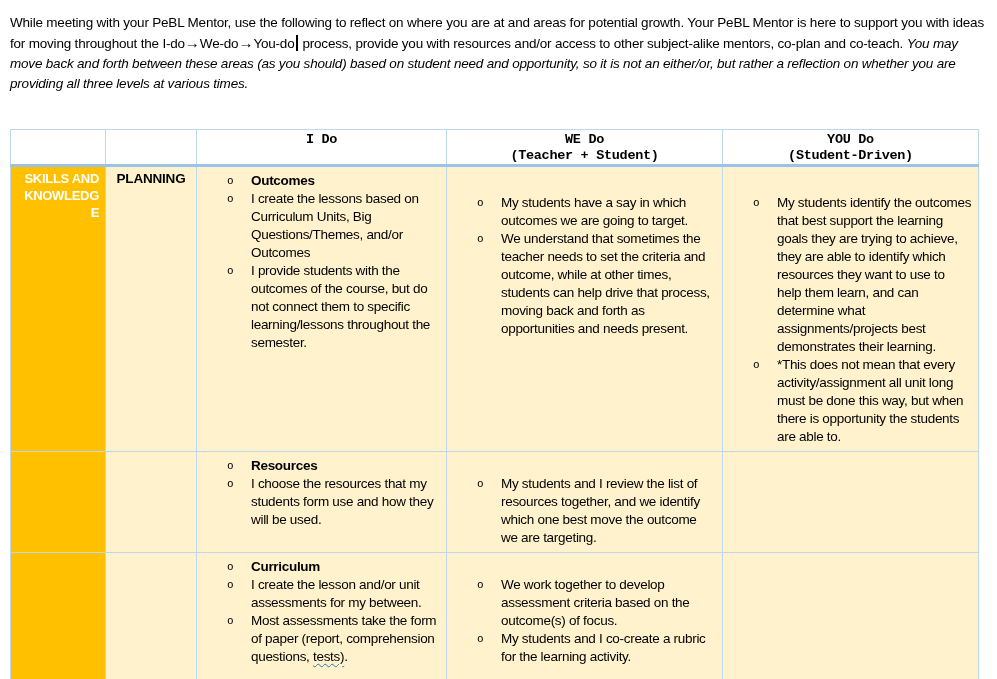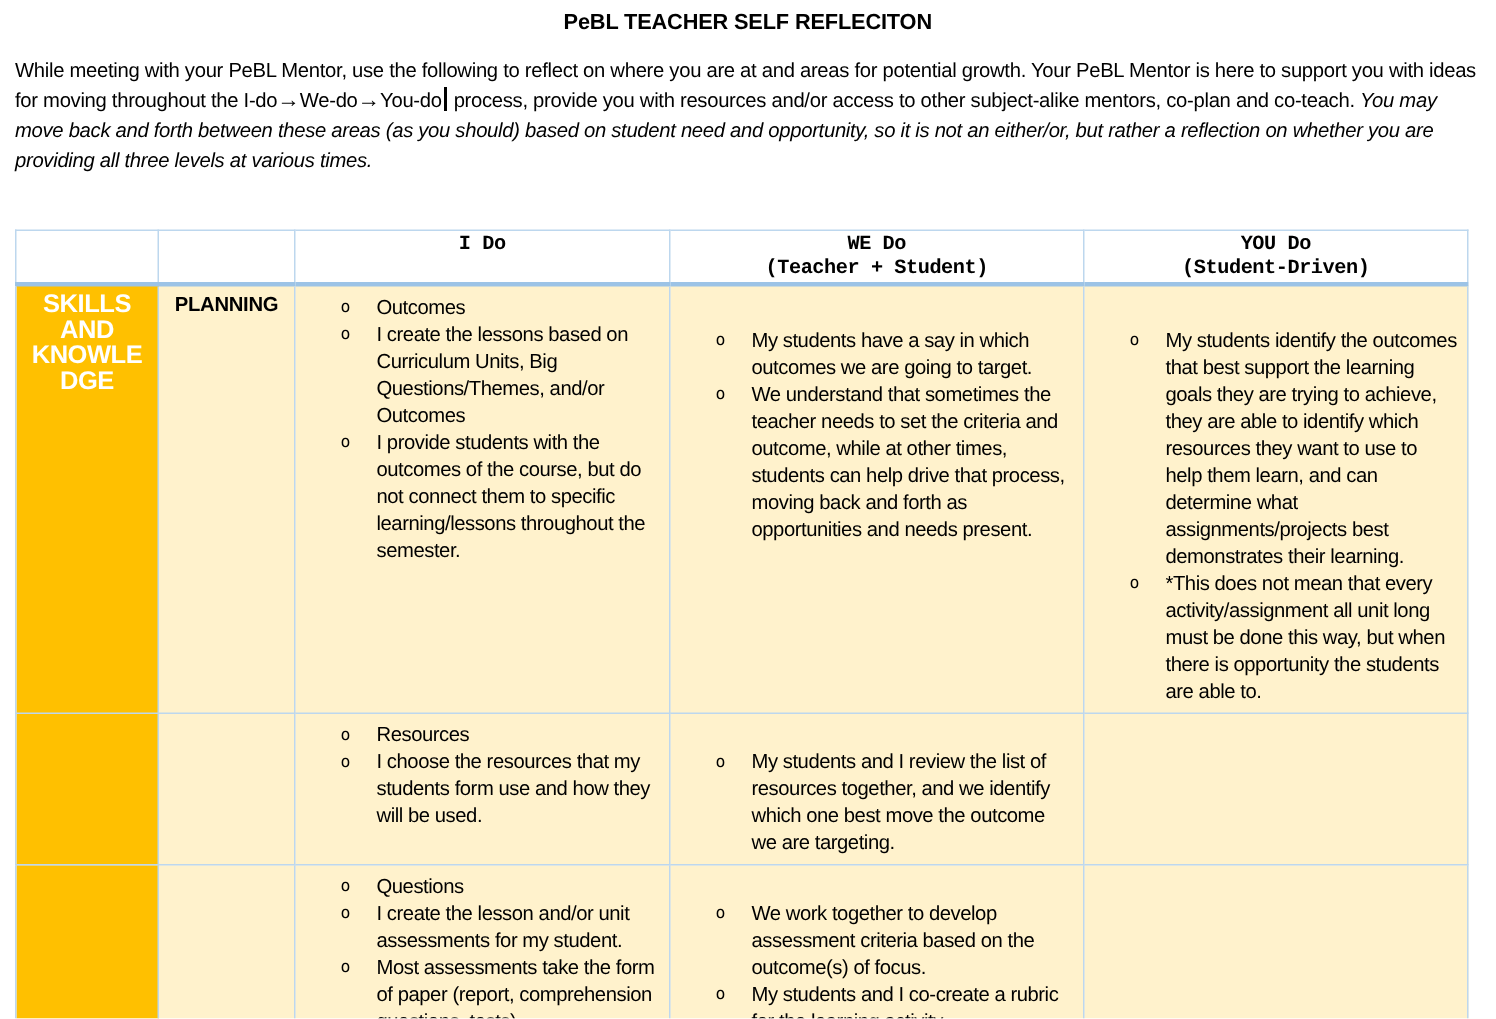--- a/index.html
+++ b/index.html
@@ -13,46 +13,45 @@
   .arrow { font-weight:bold; font-size:15px; letter-spacing:0; }
   .caret { display:inline-block; width:1.4px; height:16px; background:#000; vertical-align:-3px; margin:0 1px 0 2px; }
 
   table.refl { border-collapse:collapse; table-layout:fixed; margin:36px 0 0 10px; width:968px;
                font-size:13.5px; letter-spacing:-0.3px; }
   .refl th, .refl td { border:1px solid var(--border,#BDD7EE); vertical-align:top; padding:0; background:#fff; }
   .refl thead th { height:29px; font-weight:bold; text-align:center; font-size:13.5px; line-height:16px;
                    padding-top:2px; border-bottom:3px solid var(--header-border,#9CC3E6);font-family:Liberation Mono, monospace; }
   .refl tbody td { background:var(--cell-bg,#FFF2CC); }
   td.cat { background:var(--category-bg,#FFC000) !important; color:var(--category-text,#fff);
-           font-weight:bold; text-align:center; padding:3px 6px; font-size:17px; line-height:17px;
+           font-weight:bold; text-align:right; padding:3px 6px; font-size:13px; line-height:17px;
            overflow-wrap:break-word; word-wrap:break-word; }
   td.sub { font-weight:bold; text-align:center; padding-top:4px; letter-spacing:-0.2px; }
   td.content { padding:5px 6px 5px 0; }
 
   .li { display:flex; align-items:flex-start; }
   .bullet { flex:0 0 24px; margin-left:30px; font-family:"DejaVu Sans Mono", monospace;
             font-size:11px; line-height:18px; letter-spacing:0; }
   .li-text { flex:1 1 auto; line-height:18px; }
-  .b { font-weight:normal; }
+  .b { font-weight:bold; }
   .it { }
   .mt18 { margin-top:18px; }
   .mt22 { margin-top:22px; }
   .sq { text-decoration:underline; text-decoration-style:wavy; text-decoration-color:var(--squiggle,#2E74B5);
         text-decoration-thickness:1px; text-underline-offset:2px; }
 
   tr.r1 td { height:269px; }
   tr.r2 td { height:90px; }
   tr.r3 td { height:125px; }
 </style>
 </head>
 <body>
 
 <div class="page">
 
-  <div class="title">PeBL TEACHER SELF REFLECITON</div>
 
   <p class="intro"><span>While meeting with your PeBL Mentor, use the following to reflect on where you are at and areas for potential growth. Your PeBL Mentor is here to support you with ideas for moving throughout the I-do</span><span class="arrow">→</span><span>We-do</span><span class="arrow">→</span><span>You-do</span><span class="caret"></span><span> process, provide you with resources and/or access to other subject-alike mentors, co-plan and co-teach. </span><span class="it">You may move back and forth between these areas (as you should) based on student need and opportunity, so it is not an either/or, but rather a reflection on whether you are providing all three levels at various times.</span></p>
 
   <table class="refl">
     <colgroup>
       <col style="width:95px">
         <col style="width:91px">
         <col style="width:250px">
         <col style="width:276px">
         <col style="width:256px">
@@ -146,25 +145,25 @@
         </td>
         <td class="content"></td>
       </tr>
 
       <tr class="r3">
         <td class="cat"></td>
         <td class="sub"></td>
         <td class="content">
           <div class="li">
               <span class="bullet">o</span>
-              <span class="li-text b">Questions</span>
+              <span class="li-text b">Curriculum</span>
             </div>
           <div class="li">
               <span class="bullet">o</span>
-              <span class="li-text">I create the lesson and/or unit assessments for my student.</span>
+              <span class="li-text">I create the lesson and/or unit assessments for my between.</span>
             </div>
           <div class="li">
               <span class="bullet">o</span>
               <span class="li-text"><span>Most assessments take the form of paper (report, comprehension questions, </span><span class="sq">tests)</span><span>.</span></span>
             </div>
         </td>
         <td class="content">
           <div class="mt18">
             <div class="li">
                 <span class="bullet">o</span>

